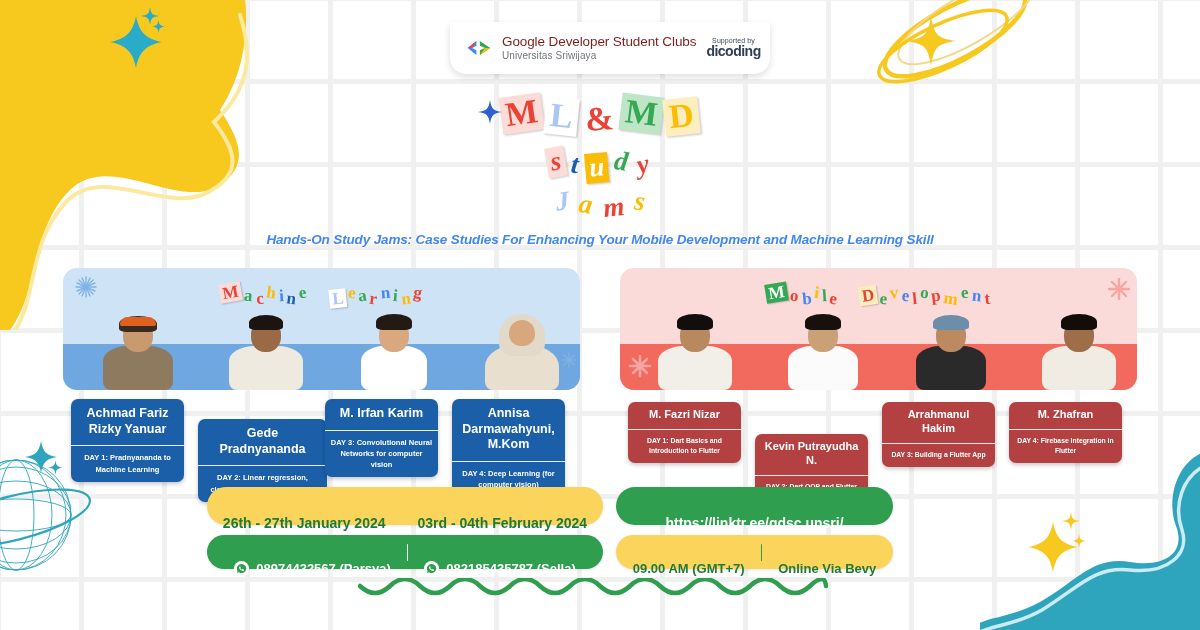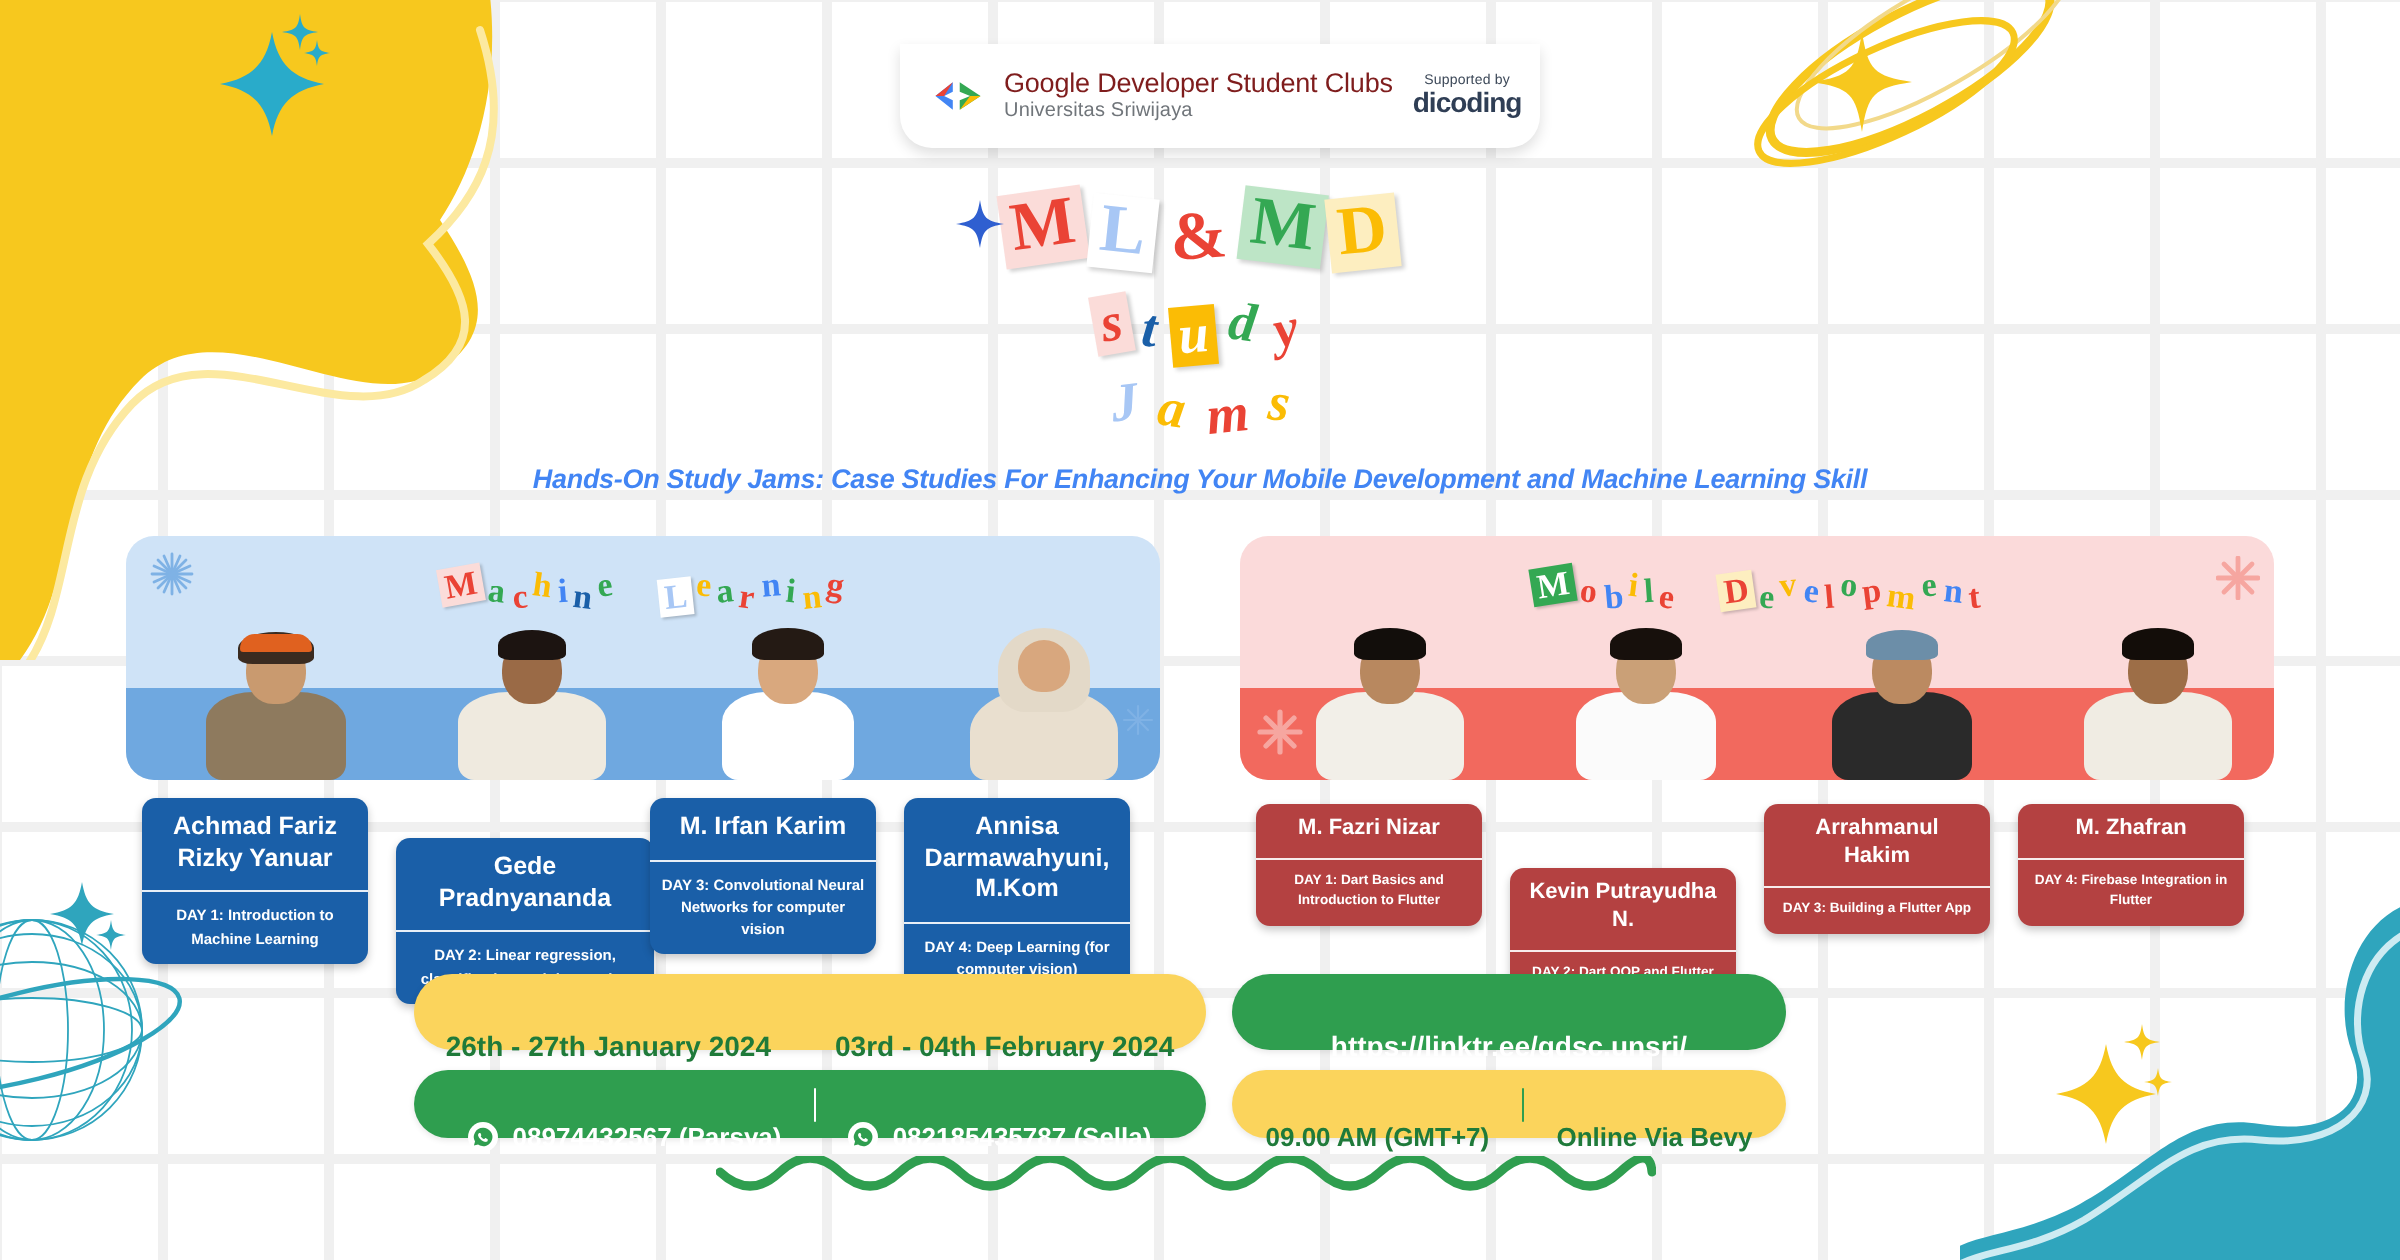--- a/index.html
+++ b/index.html
@@ -312,21 +312,21 @@
           <line x1="1" y1="11" x2="21" y2="11"></line>
         <line x1="4" y1="4" x2="18" y2="18"></line>
           <line x1="18" y1="4" x2="4" y2="18"></line>
       </g>
     </svg>
   </div>
 
   <div id="cards-ml">
       <div class="sp-card" style="left: 71px; top: 399px; width: 113px; background: rgb(26, 95, 168);">
         <div class="sp-name">Achmad Fariz Rizky Yanuar</div>
-        <div class="sp-day">DAY 1: Introduction to Machine Learning</div>
+        <div class="sp-day">DAY 1: Pradnyananda to Machine Learning</div>
       </div>
       <div class="sp-card" style="left: 198px; top: 399px; width: 129px; background: rgb(26, 95, 168); margin-top: 20px;">
         <div class="sp-name">Gede Pradnyananda</div>
         <div class="sp-day">DAY 2: Linear regression, classification and time series</div>
       </div>
       <div class="sp-card" style="left: 325px; top: 399px; width: 113px; background: rgb(26, 95, 168);">
         <div class="sp-name">M. Irfan Karim</div>
         <div class="sp-day">DAY 3: Convolutional Neural Networks for computer vision</div>
       </div>
       <div class="sp-card" style="left: 452px; top: 399px; width: 113px; background: rgb(26, 95, 168);">

